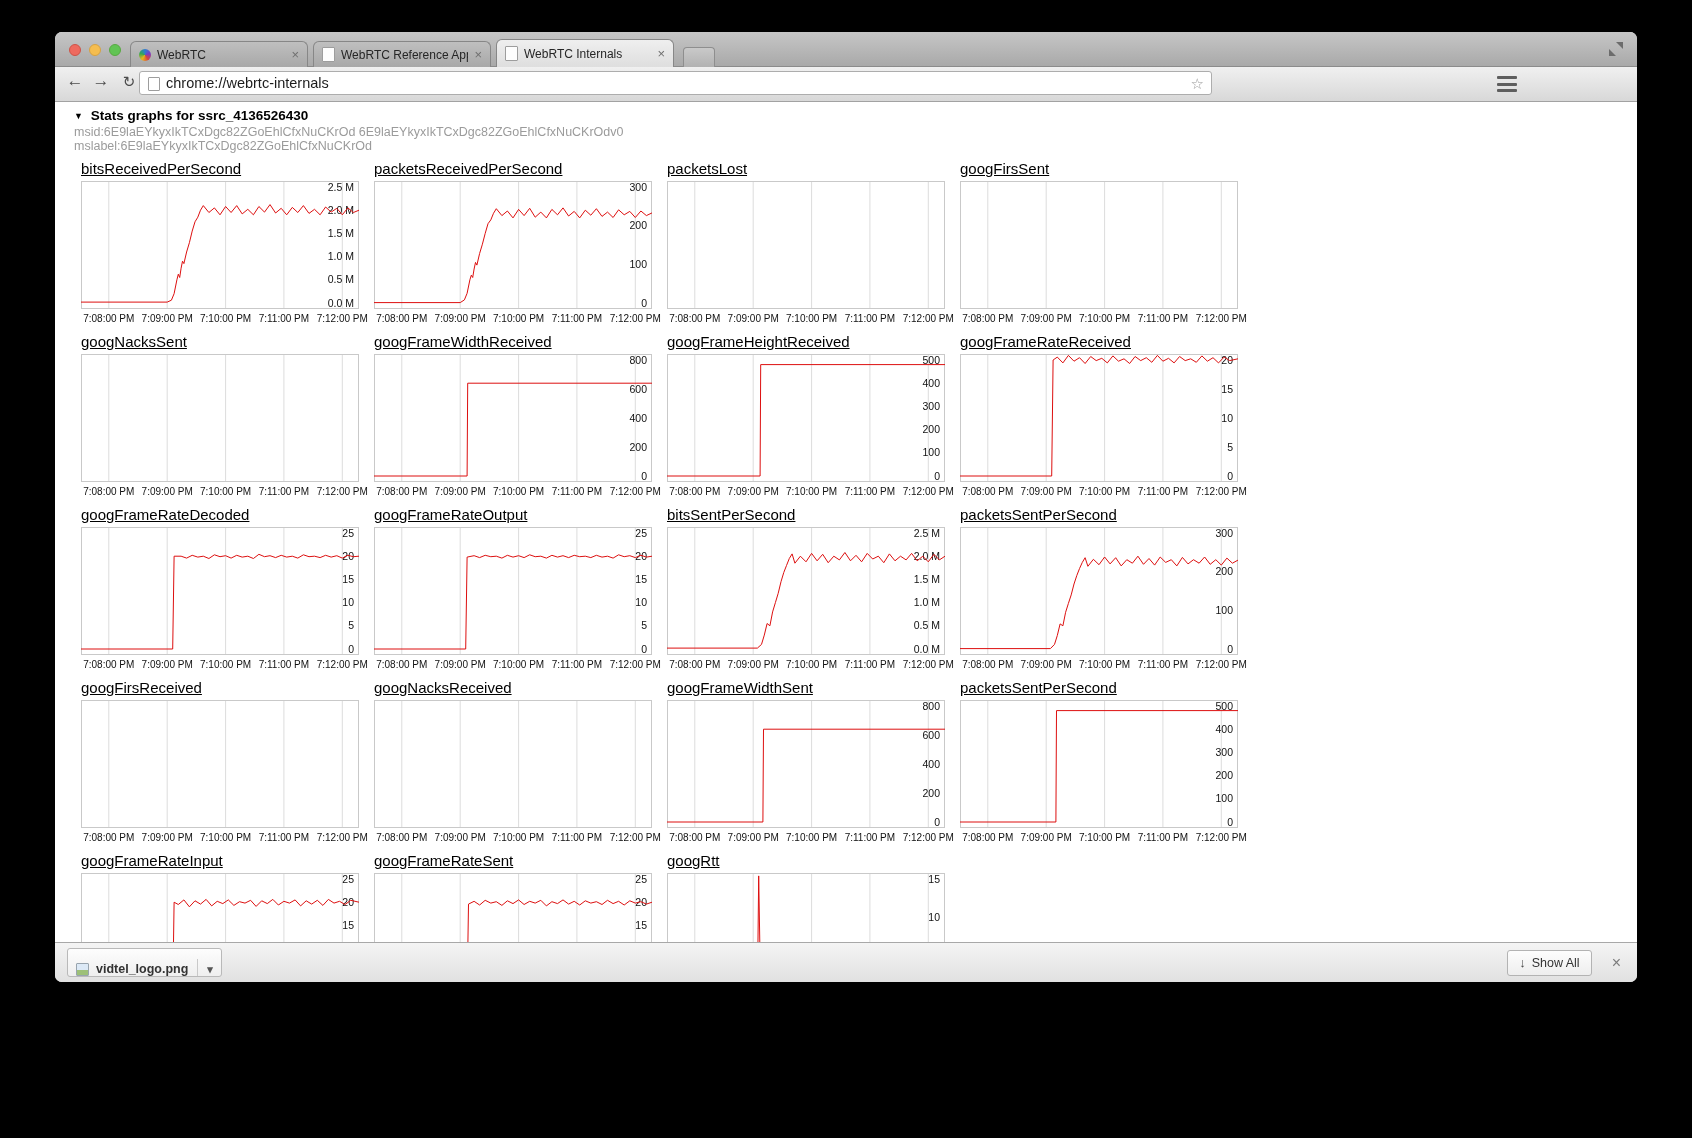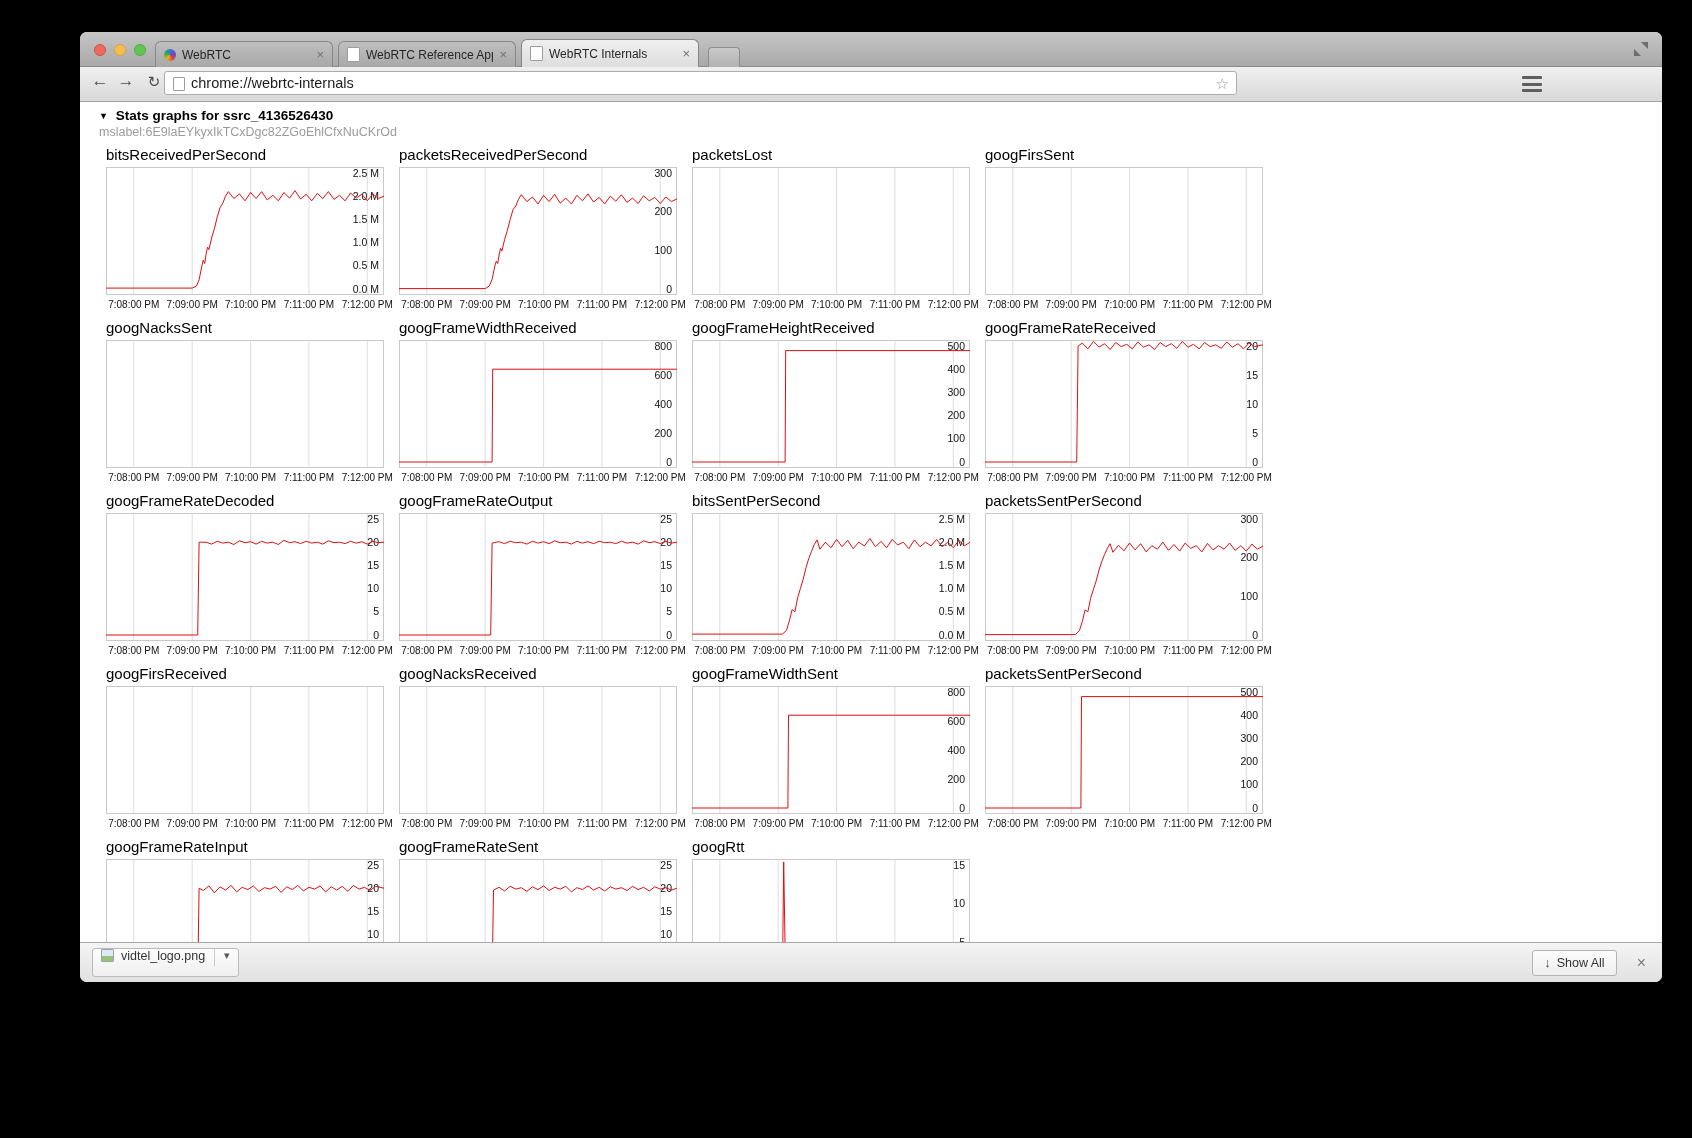--- a/index.html
+++ b/index.html
@@ -1,19 +1,19 @@
 <!DOCTYPE html>
 <html><head>
 <meta charset="utf-8">
 <style>
   html,body{margin:0;padding:0;background:#000;font-family:"Liberation Sans",sans-serif;}
   .stage{position:relative;width:1692px;height:1138px;background:#000;overflow:hidden;}
   .window{position:absolute;left:55px;top:32px;width:1582px;height:950px;background:#fff;
           border-radius:7px;overflow:hidden;display:flex;flex-direction:column;
-          box-shadow:0 18px 60px rgba(0,0,0,.75);margin-left:25px;}
+          box-shadow:0 18px 60px rgba(0,0,0,.75);}
   
   .frame{position:relative;height:34px;flex:0 0 34px;background:linear-gradient(#c6c6c6,#a9a9a9);
          border-bottom:1px solid #8b8b8b;}
   .traffic{position:absolute;left:14px;top:12px;display:flex;gap:8px;}
   .light{width:12px;height:12px;border-radius:50%;display:inline-block;box-sizing:border-box;}
   .light.red{background:#ee6a5f;border:1px solid #ce5347;}
   .light.yellow{background:#f5bd4f;border:1px solid #d6a243;}
   .light.green{background:#61c454;border:1px solid #58a942;}
   .tabs{position:absolute;left:75px;bottom:-1px;display:flex;align-items:flex-end;}
   .tab{position:relative;width:160px;height:25px;padding:0 8px;margin-right:5px;display:flex;align-items:center;gap:6px;
@@ -43,29 +43,29 @@
   .omni-page-icon{position:absolute;left:8px;top:5px;width:10px;height:12px;background:#fff;border:1px solid #9d9d9d;border-radius:1px;}
   .omni-url{position:absolute;left:26px;top:0;line-height:22px;font-size:14.5px;color:#1c1c1c;white-space:nowrap;}
   .omni-star{position:absolute;right:7px;top:1px;font-size:15px;color:#9a9a9a;line-height:22px;}
   .menu-btn{position:absolute;left:1442px;top:9px;width:20px;height:16px;display:flex;flex-direction:column;justify-content:space-between;}
   .menu-btn i{display:block;height:3px;background:#5e5e5e;border-radius:1px;}
   
   .content{flex:1 1 auto;background:#fff;overflow:hidden;padding:6px 0 0 19px;position:relative;}
   .stats-header{font-size:13.5px;font-weight:bold;color:#000;height:17px;}
   .disclosure{font-size:9px;vertical-align:1px;margin-right:4px;}
   .meta{font-size:12.5px;color:#9b9b9b;line-height:14px;white-space:nowrap;}
-  #charts-grid{margin-top:6px;margin-left:7px;display:grid;grid-template-columns:repeat(4,293px);row-gap:5px;}
+  #charts-grid{margin-top:6px;margin-left:7px;display:grid;grid-template-columns:repeat(4,293px);row-gap:5px;text-decoration:underline;}
   .chart{width:296px;}
   .chart-title{font-size:15px;color:#000;height:22px;line-height:20px;white-space:nowrap;}
   .chart svg{display:block;}
   
   .shelf{flex:0 0 40px;height:40px;background:linear-gradient(#f4f4f4,#e1e1e1);border-top:1px solid #a8a8a8;
          display:flex;align-items:center;box-sizing:border-box;padding:0 12px;}
-  .dl-item{display:flex;align-items:flex-start;height:27px;background:linear-gradient(#fdfdfd,#efefef);
-           border:1px solid #b9b9b9;border-radius:3px;padding:0 8px;gap:7px;font-size:12.5px;color:#333;}
+  .dl-item{display:flex;align-items:flex-end;height:27px;background:linear-gradient(#fdfdfd,#efefef);
+           border:1px solid #b9b9b9;border-radius:3px;padding:0 8px;gap:7px;font-size:12.5px;color:#333;font-weight:bold;}
   .dl-img-icon{width:13px;height:13px;border:1px solid #98a4ae;border-radius:1px;box-sizing:border-box;
            background:linear-gradient(180deg,#dce9f6 0 55%,#9dc078 55% 100%);}
   .dl-sep{width:1px;height:17px;background:#c9c9c9;margin:0 2px;}
   .dl-arrow{color:#555;font-size:11px;}
   .shelf-right{margin-left:auto;display:flex;align-items:center;gap:16px;}
   .show-all{display:flex;align-items:center;gap:6px;height:26px;padding:0 11px;font-size:12.5px;color:#333;
             background:linear-gradient(#fdfdfd,#eeeeee);border:1px solid #b3b3b3;border-radius:3px;
             font-family:"Liberation Sans",sans-serif;}
   .dl-glyph{font-size:13px;color:#444;}
   .shelf-close{color:#7b7b7b;font-size:16px;padding:0 4px;}
@@ -120,20 +120,21 @@
           <i></i>
           <i></i>
         </div>
     </div>
 
     <div class="content">
       <div class="stats-header">
         <span class="disclosure">▼</span>
         <span>Stats graphs for ssrc_4136526430</span>
       </div>
+      <div class="meta">msid:6E9laEYkyxIkTCxDgc82ZGoEhlCfxNuCKrOd 6E9laEYkyxIkTCxDgc82ZGoEhlCfxNuCKrOdv0</div>
       <div class="meta">mslabel:6E9laEYkyxIkTCxDgc82ZGoEhlCfxNuCKrOd</div>
       <div id="charts-grid">
           <div class="chart">
             <div class="chart-title">bitsReceivedPerSecond</div>
             <svg width="296" height="146">
               <rect x="0.5" y="0.5" width="277" height="127" fill="#ffffff" stroke="#c9c9c9"></rect>
               <line x1="27.8" y1="1" x2="27.8" y2="127" stroke="#dcdcdc"></line>
               <line x1="86.2" y1="1" x2="86.2" y2="127" stroke="#dcdcdc"></line>
               <line x1="144.6" y1="1" x2="144.6" y2="127" stroke="#dcdcdc"></line>
               <line x1="202.9" y1="1" x2="202.9" y2="127" stroke="#dcdcdc"></line>

